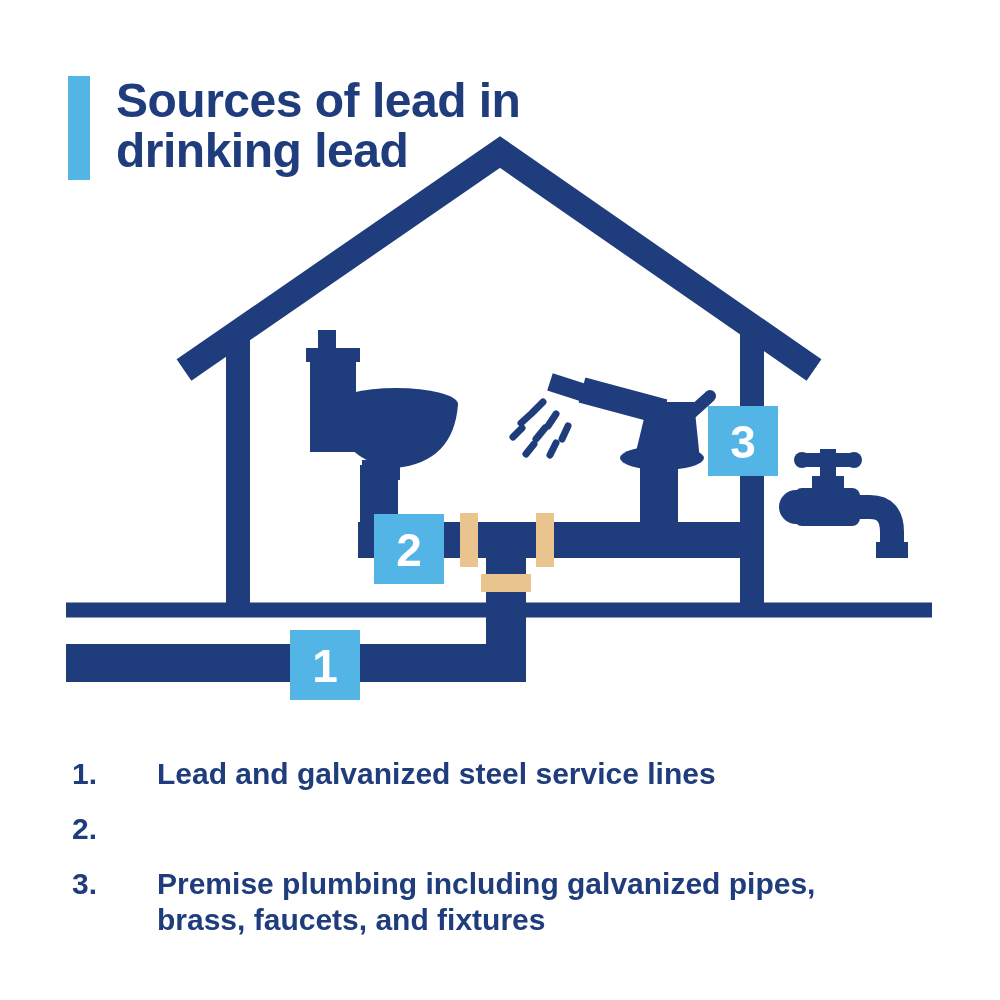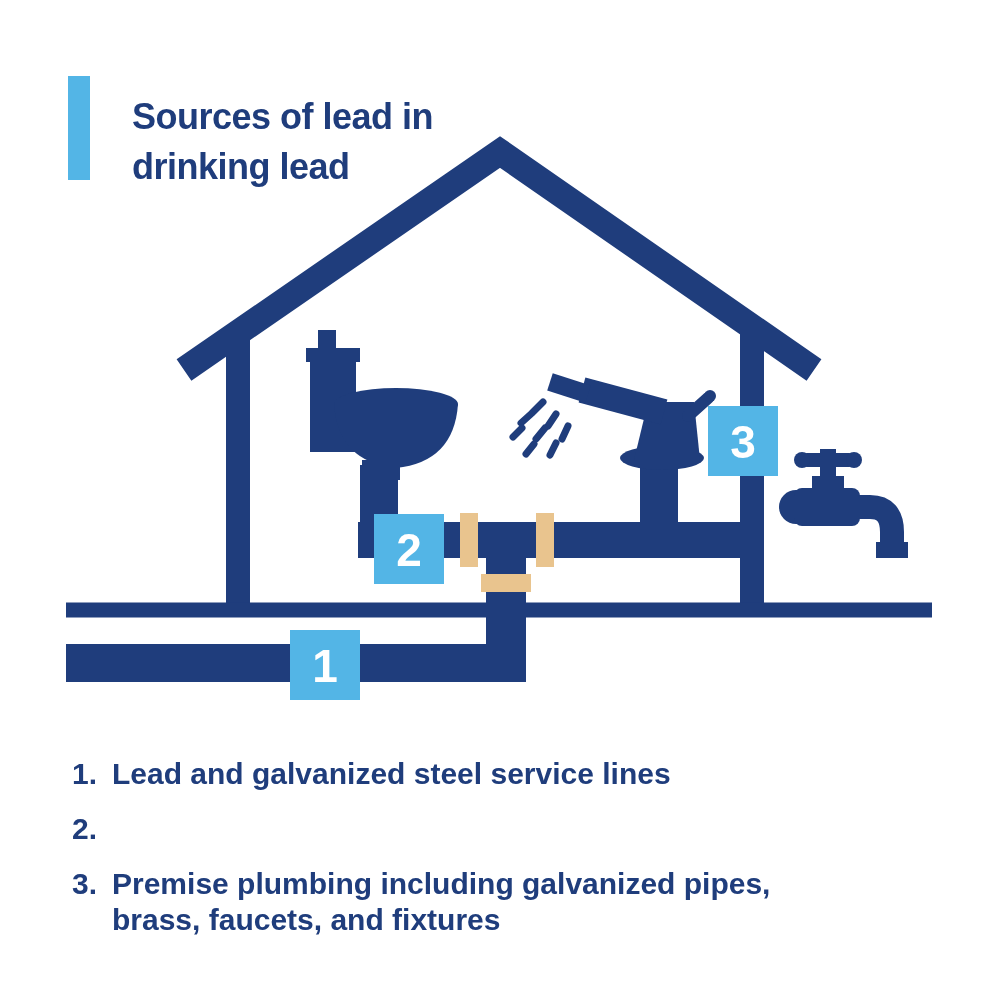--- a/index.html
+++ b/index.html
@@ -13,41 +13,41 @@
   body{margin:0;background:#fff;}
   .page{
     position:relative;width:1000px;height:1000px;
     background:var(--background);
     font-family:"Liberation Sans",sans-serif;
     overflow:hidden;
   }
   .header{position:absolute;left:68px;top:76px;display:flex;gap:26px;}
   .title-bar{width:22px;height:104px;background:var(--light-blue);flex:none;}
   .title{
-    margin:16px;color:var(--navy);
-    font-size:36px;font-weight:bold;line-height:50px;letter-spacing:-0.5px;
+    margin:0;color:var(--navy);
+    font-size:48px;font-weight:bold;line-height:50px;letter-spacing:-0.5px;
   }
   .diagram-svg{position:absolute;left:0;top:0;}
   .fN{fill:var(--navy);}
   .sN{stroke:var(--navy);}
   .fL{fill:var(--light-blue);}
   .fT{fill:var(--solder-tan);}
   .badge-num{
     fill:var(--badge-text);
     font-size:46px;font-weight:bold;text-anchor:middle;
     font-family:"Liberation Sans",sans-serif;
   }
   .legend{
     position:absolute;left:72px;top:756px;
     display:flex;flex-direction:column;gap:19px;
     color:var(--navy);font-size:30px;font-weight:bold;line-height:36px;
   }
   .legend-item{display:flex;}
   .legend-num{width:40px;flex:none;}
-  .legend-text{max-width:705px;}
+  .legend-text{max-width:705px;margin-left:45px;}
 </style>
 </head>
 <body>
 
 <div class="page">
 
   <header class="header">
     <div class="title-bar"></div>
     <h1 class="title"><span>Sources of lead in</span><br><span>drinking lead</span></h1>
   </header>

